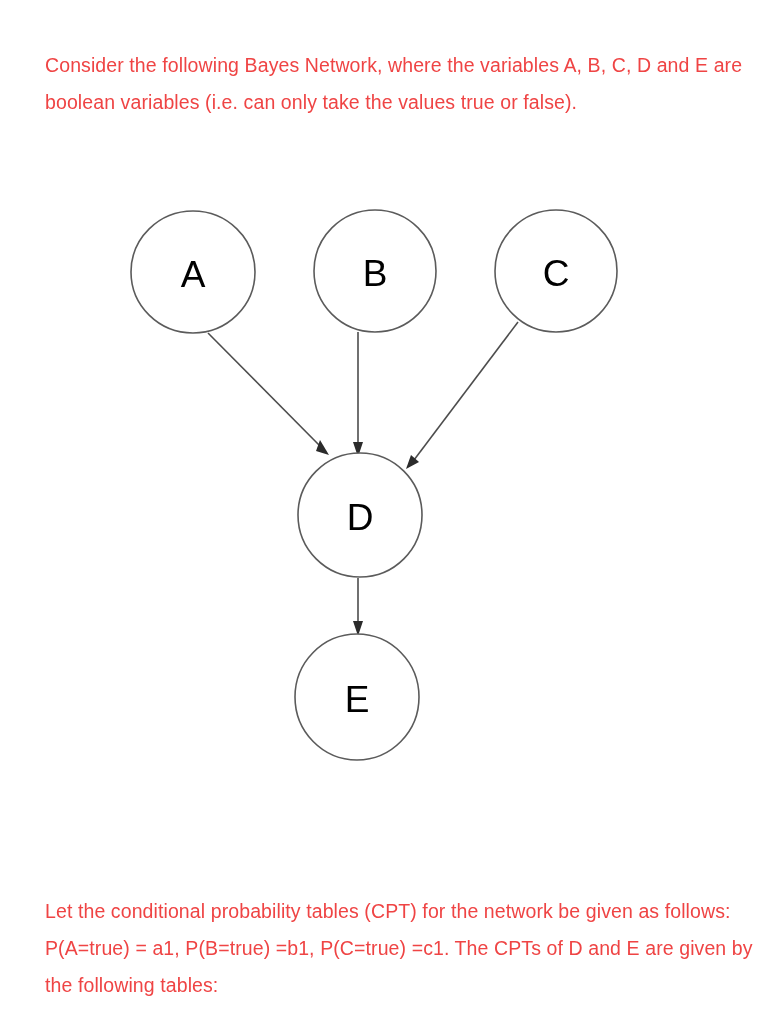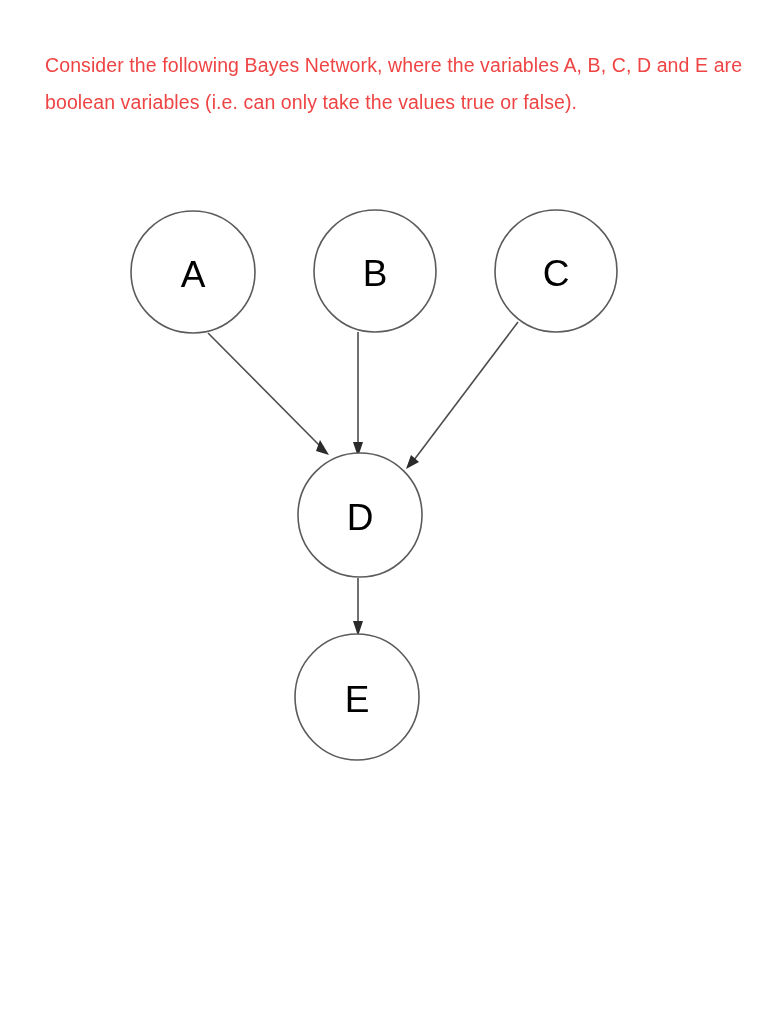--- a/index.html
+++ b/index.html
@@ -132,14 +132,15 @@
       </g>
 
       <g>
         <ellipse class="node-circle" cx="357" cy="547" rx="62" ry="63"></ellipse>
         <text class="node-label" x="357" y="549">E</text>
       </g>
 
     </svg>
   </div>
 
+  <p class="prose" id="cpt-paragraph">Let the conditional probability tables  (CPT) for the network be given as follows: P(A=true) = a1,  P(B=true) =b1,  P(C=true) =c1. The CPTs of D and E are given by the following tables:</p>
 
 </div>
 
 </body></html>

